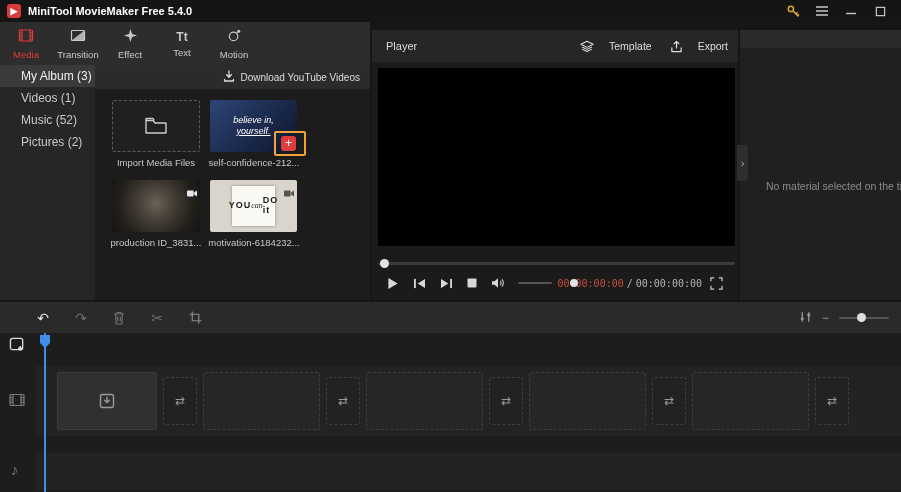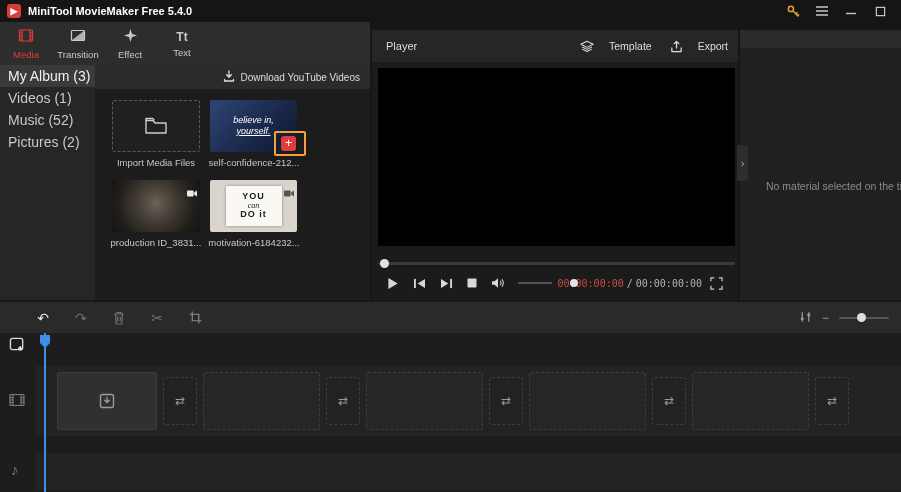--- a/index.html
+++ b/index.html
@@ -20,21 +20,21 @@
   
   .ribbon { position:absolute; left:0; top:22px; width:370px; height:43px; background:#2d2d2d;
             display:flex; }
   .tab { width:52px; height:43px; display:flex; flex-direction:column; align-items:center;
          justify-content:center; gap:2px; color:#c9c9c9; cursor:pointer; }
   .tab .tab-lb { font-size:9.5px; }
   .tab.active { color:#e23b3b; }
 
   
   .sidebar { position:absolute; left:0; top:65px; width:95px; height:235px; background:#262626; }
-  .side-item { height:22px; line-height:22px; padding-left:8px; font-size:14px; color:#c9c9c9;
+  .side-item { height:22px; line-height:22px; padding-left:21px; font-size:12px; color:#c9c9c9;
                cursor:pointer; white-space:nowrap; }
   .side-item.selected { background:#3a3a3a; color:#f0f0f0; }
 
   
   .library { position:absolute; left:95px; top:65px; width:275px; height:235px; background:#1c1c1c; }
   .lib-head { position:absolute; left:0; top:0; width:275px; height:24px; background:#2b2b2b;
               display:flex; align-items:center; justify-content:flex-end; padding-right:10px; }
   .dl-link { display:flex; align-items:center; gap:5px; color:#dddddd; font-size:10px; cursor:pointer; }
   .media-box { position:absolute; width:88px; height:52px; border-radius:2px; overflow:visible; }
   .import-box { border:1px dashed #5a5a5a; display:flex; align-items:center; justify-content:center;
@@ -43,21 +43,21 @@
                  white-space:nowrap; overflow:hidden; }
   .thumb-believe { background:linear-gradient(135deg,#2e4576 0%,#1b2a4c 55%,#0d1528 100%);
                    display:flex; flex-direction:column; align-items:center; justify-content:center;
                    cursor:pointer; }
   .thumb-believe .bl { color:#fff; font-size:9px; font-style:italic; line-height:1.25; }
   .thumb-believe .bl.u { text-decoration:underline; }
   .thumb-prod { background:
       radial-gradient(circle at 50% 45%, #6b6257 0%, #433d35 35%, #23201c 70%, #141210 100%);
       cursor:pointer; }
   .thumb-motiv { background:#d9d5cc; display:flex; align-items:center; justify-content:center; cursor:pointer; }
-  .motiv-card { background:#faf8f3; width:56px; height:40px; display:flex; flex-direction:column;
+  .motiv-card { background:#faf8f3; width:43px; height:40px; display:flex; flex-direction:row;
                 align-items:center; justify-content:center; color:#1a1a1a;
                 box-shadow:0 0 3px rgba(0,0,0,.35); }
   .motiv-card .m1 { font-size:9px; font-weight:bold; letter-spacing:1px; line-height:1.1; }
   .motiv-card .m2 { font-size:8px; font-style:italic; font-family:"Liberation Serif", serif; line-height:1.1; }
   .cam-ic { position:absolute; right:3px; top:3px; color:#555; }
   .cam-ic.light { color:#e8e8e8; }
   .plus-btn { position:absolute; left:71px; top:36px; width:15px; height:15px; background:#e03c3c;
               border-radius:3px; color:#fff; font-size:13px; line-height:14px; text-align:center;
               cursor:pointer; z-index:3; }
   .plus-highlight { position:absolute; left:64px; top:31px; width:32px; height:25px;
@@ -179,20 +179,30 @@
       <svg width="15" height="15" viewBox="0 0 16 16" fill="currentColor">
         <path d="M8 1 L9.6 6.4 L15 8 L9.6 9.6 L8 15 L6.4 9.6 L1 8 L6.4 6.4 Z"></path>
       </svg>
     </span>
     <span class="tab-lb">Effect</span>
   </div>
   <div class="tab">
     <span style="font-size:12px;font-weight:bold;line-height:15px;">Tt</span>
     <span class="tab-lb">Text</span>
   </div>
+  <div class="tab">
+    <span>
+      <svg width="15" height="15" viewBox="0 0 16 16" fill="none" stroke="currentColor" stroke-width="1.3">
+        <circle cx="7" cy="9" r="4.5"></circle>
+          <circle cx="12.5" cy="3.5" r="1.6" fill="currentColor" stroke="none"></circle>
+        <path d="M10.4 5.6 L11.4 4.6"></path>
+      </svg>
+    </span>
+    <span class="tab-lb">Motion</span>
+  </div>
 </div>
 
 <div class="sidebar">
   <div class="side-item selected">My Album (3)</div>
   <div class="side-item">Videos (1)</div>
   <div class="side-item">Music (52)</div>
   <div class="side-item">Pictures (2)</div>
 </div>
 
 <div class="library">

